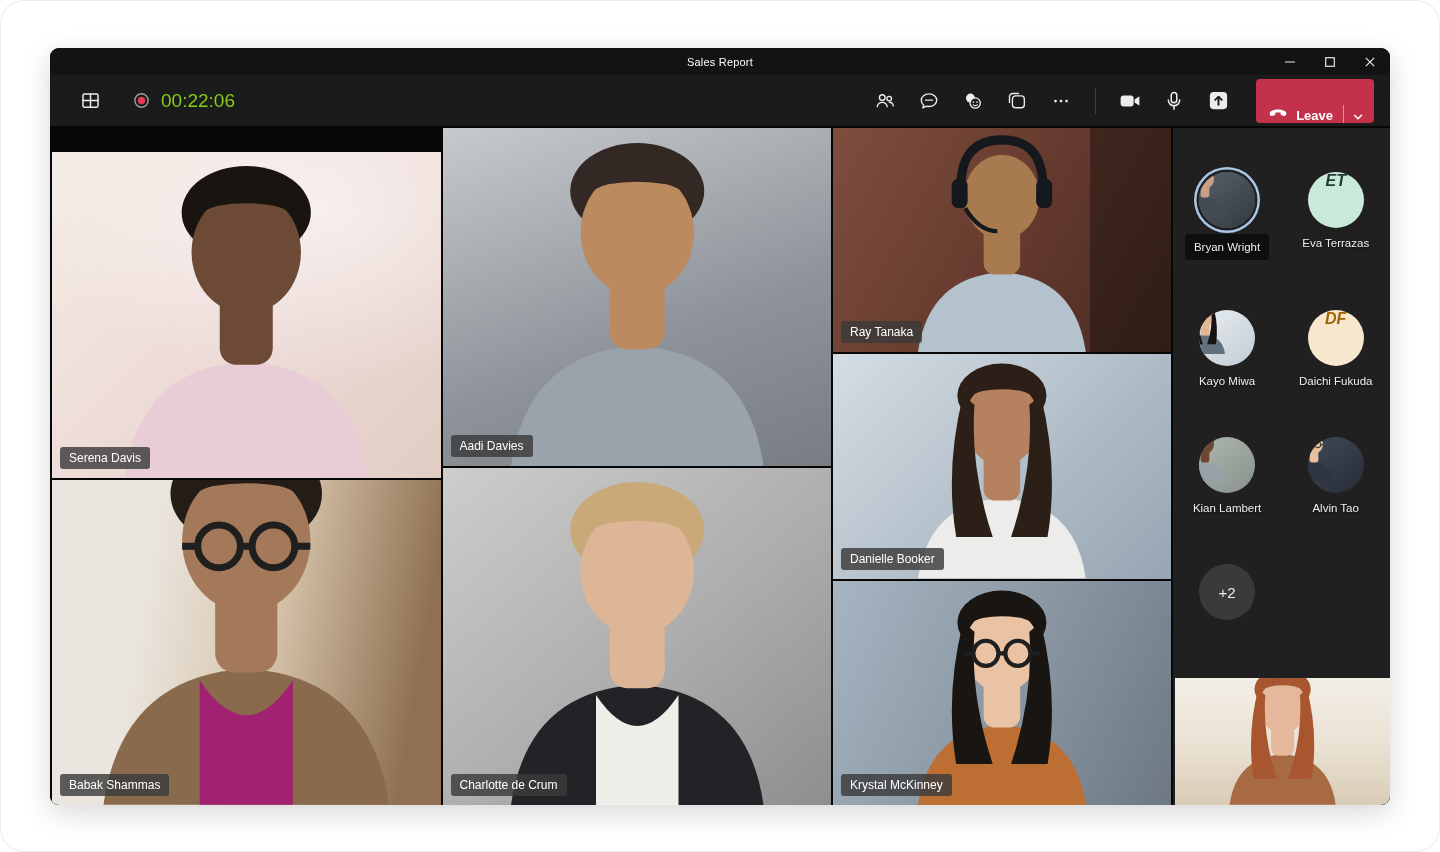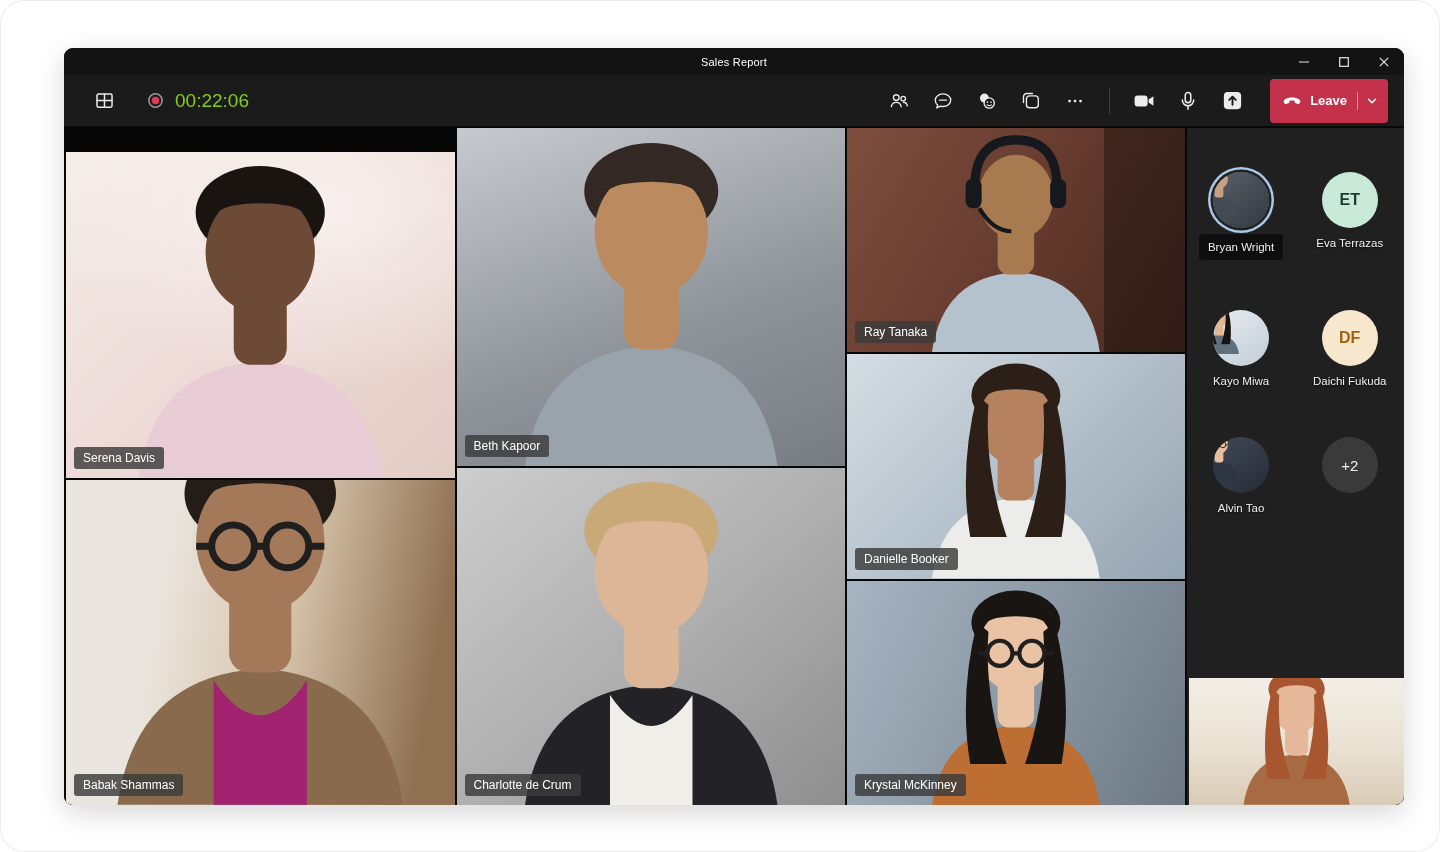--- a/index.html
+++ b/index.html
@@ -1,40 +1,40 @@
 <!DOCTYPE html>
 <html><head>
 <meta charset="utf-8">
 <style>
   * { margin:0; padding:0; box-sizing:border-box; }
   html,body { width:1440px; height:852px; background:#fff; font-family:"Liberation Sans", sans-serif; }
   .canvas { position:relative; width:1440px; height:852px; background:#fff; border-radius:24px; overflow:hidden; box-shadow: inset 0 0 0 1px #ececec; }
 
   
-  .window { position:absolute; left:64px; top:48px; width:1340px; height:757px; background:#0b0b0b; border-radius:9px; overflow:hidden; box-shadow:0 8px 28px rgba(0,0,0,.16); }
+  .window { position:absolute; left:50px; top:48px; width:1340px; height:757px; background:#0b0b0b; border-radius:9px; overflow:hidden; box-shadow:0 8px 28px rgba(0,0,0,.16); }
 
   
   .titlebar { position:relative; height:27px; background:#131313; display:flex; align-items:center; justify-content:center; }
   .titlebar .title { color:#fff; font-size:11px; letter-spacing:.2px; }
   .win-controls { position:absolute; right:0; top:0; height:27px; display:flex; }
   .win-btn { width:40px; height:27px; display:flex; align-items:center; justify-content:center; background:transparent; border:none; cursor:pointer; }
   .win-btn svg { stroke:#e8e8e8; stroke-width:1.2; fill:none; }
 
   
   .toolbar { height:51px; background:#1b1b1b; display:flex; align-items:center; padding:0 16px 0 20px; }
   .tb-left { display:flex; align-items:center; gap:22px; }
   .rec-group { display:flex; align-items:center; gap:10px; }
   .timer { color:#84cc16; font-size:19px; }
   .tb-spacer { flex:1; }
   .tb-right { display:flex; align-items:center; gap:4px; }
   .tb-btn { width:40px; height:36px; display:flex; align-items:center; justify-content:center; background:transparent; border:none; cursor:pointer; border-radius:4px; }
   .tb-btn svg { stroke:#ececec; fill:none; stroke-width:1.5; stroke-linecap:round; stroke-linejoin:round; }
   .tb-btn svg .filled { fill:#ececec; stroke:none; }
   .tb-divider { width:1px; height:26px; background:#3d3d3d; margin:0 10px; }
-  .leave-btn { margin-left:14px; height:44px; display:flex; align-items:center; background:#c4314b; border:none; border-radius:4px; padding:0 10px 0 12px; cursor:pointer; }
+  .leave-btn { margin-left:14px; height:44px; display:flex; align-items:flex-end; background:#c4314b; border:none; border-radius:4px; padding:0 10px 0 12px; cursor:pointer; }
   .leave-btn .leave-text { color:#fff; font-size:13px; font-weight:700; margin:0 10px 0 8px; }
   .leave-sep { width:1px; height:18px; background:rgba(255,255,255,.45); margin-right:8px; }
 
   
   .main { display:flex; height:679px; background:#070707; gap:2px; padding:2px 0 0 2px; }
   .vcol { display:flex; flex-direction:column; gap:2px; }
   .vcol-1, .vcol-2 { width:406px; }
   .vcol-3 { width:353px; }
   .vcol .tile { flex:1; }
 
@@ -63,21 +63,21 @@
 
   
   .sidebar { position:relative; width:227px; background:#202020; }
   .participants { padding-top:44px; display:grid; grid-template-columns:1fr 1fr; row-gap:50px; }
   .pslot { display:flex; flex-direction:column; align-items:center; cursor:pointer; }
   .pavatar { position:relative; width:56px; height:56px; border-radius:50%; overflow:hidden; flex:none; }
   .pavatar svg { width:100%; height:100%; }
   .speaking { box-shadow:0 0 0 2.5px #202020, 0 0 0 5px #a9c7e6; }
   .pname { margin-top:9px; color:#f0f0f0; font-size:11.5px; text-shadow:0 1px 2px rgba(0,0,0,.7); text-align:center; }
   .pname--pill { background:#0e0e0e; padding:7px 9px; border-radius:4px; margin-top:6px; }
-  .pavatar--initials { display:flex; align-items:center; justify-content:center; font-size:16px; font-weight:700; overflow:visible; }
+  .pavatar--initials { display:flex; justify-content:center; font-size:16px; font-weight:700; overflow:visible;font-style:italic; }
   .pavatar--et { background:#c9ead9; color:#1f3a31; }
   .pavatar--df { background:#f7e7cd; color:#a16207; }
   .pavatar--overflow { background:#3a3a3a; color:#ededed; display:flex; align-items:center; justify-content:center; font-size:15px; font-weight:400; }
 
   .pavatar--bryan { --skin:#c9a083; --hair:#2a241f; --shirt:#454b54; background:linear-gradient(140deg,#58606a,#33393f); }
   .pavatar--kayo  { --skin:#e2b794; --hair:#181210; --shirt:#60707c; background:linear-gradient(140deg,#e8eef2,#c2ccd5); }
   .pavatar--beth  { --skin:#dcae92; --hair:#5c3b27; --shirt:#44515c; background:linear-gradient(140deg,#8a6a52,#6b4c38); }
   .pavatar--kian  { --skin:#6e4832; --hair:#191410; --shirt:#99a1a8; background:linear-gradient(140deg,#adb6af,#88918b); }
   .pavatar--alvin { --skin:#e8bf9d; --hair:#14100c; --shirt:#2e3644; background:linear-gradient(140deg,#414a58,#262c36); }
 
@@ -256,21 +256,21 @@
           </svg>
           <span class="name-label">Babak Shammas</span>
         </div>
       </div>
 
       <div class="vcol vcol-2">
         <div class="tile tile--aadi">
           <svg class="person" viewBox="0 0 100 110" preserveAspectRatio="xMidYMax meet">
             <use href="#sym-person"></use>
           </svg>
-          <span class="name-label">Beth Kapoor</span>
+          <span class="name-label">Aadi Davies</span>
         </div>
         <div class="tile tile--charlotte">
           <svg class="person" viewBox="0 0 100 110" preserveAspectRatio="xMidYMax meet">
             <use href="#sym-person"></use>
               <use href="#sym-vneck"></use>
           </svg>
           <span class="name-label">Charlotte de Crum</span>
         </div>
       </div>
 
@@ -329,20 +329,28 @@
           </div>
 
 
           <div class="pslot">
             <div class="pavatar pavatar--initials pavatar--df">
               <span>DF</span>
             </div>
             <span class="pname">Daichi Fukuda</span>
           </div>
 
+          <div class="pslot">
+            <div class="pavatar pavatar--kian">
+              <svg viewBox="22 14 56 60" preserveAspectRatio="xMidYMid slice">
+                  <use href="#sym-person"></use>
+                </svg>
+            </div>
+            <span class="pname">Kian Lambert</span>
+          </div>
 
           <div class="pslot">
             <div class="pavatar pavatar--alvin">
               <svg viewBox="22 14 56 60" preserveAspectRatio="xMidYMid slice">
                   <use href="#sym-person"></use>
                   <use href="#sym-glasses"></use>
                 </svg>
             </div>
             <span class="pname">Alvin Tao</span>
           </div>

